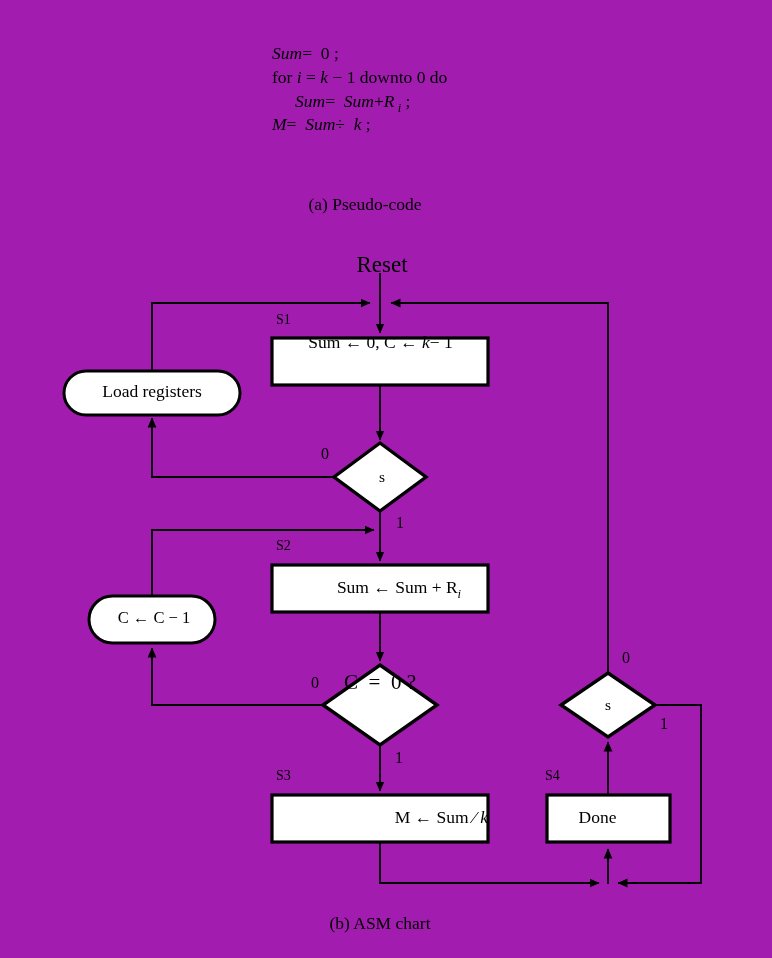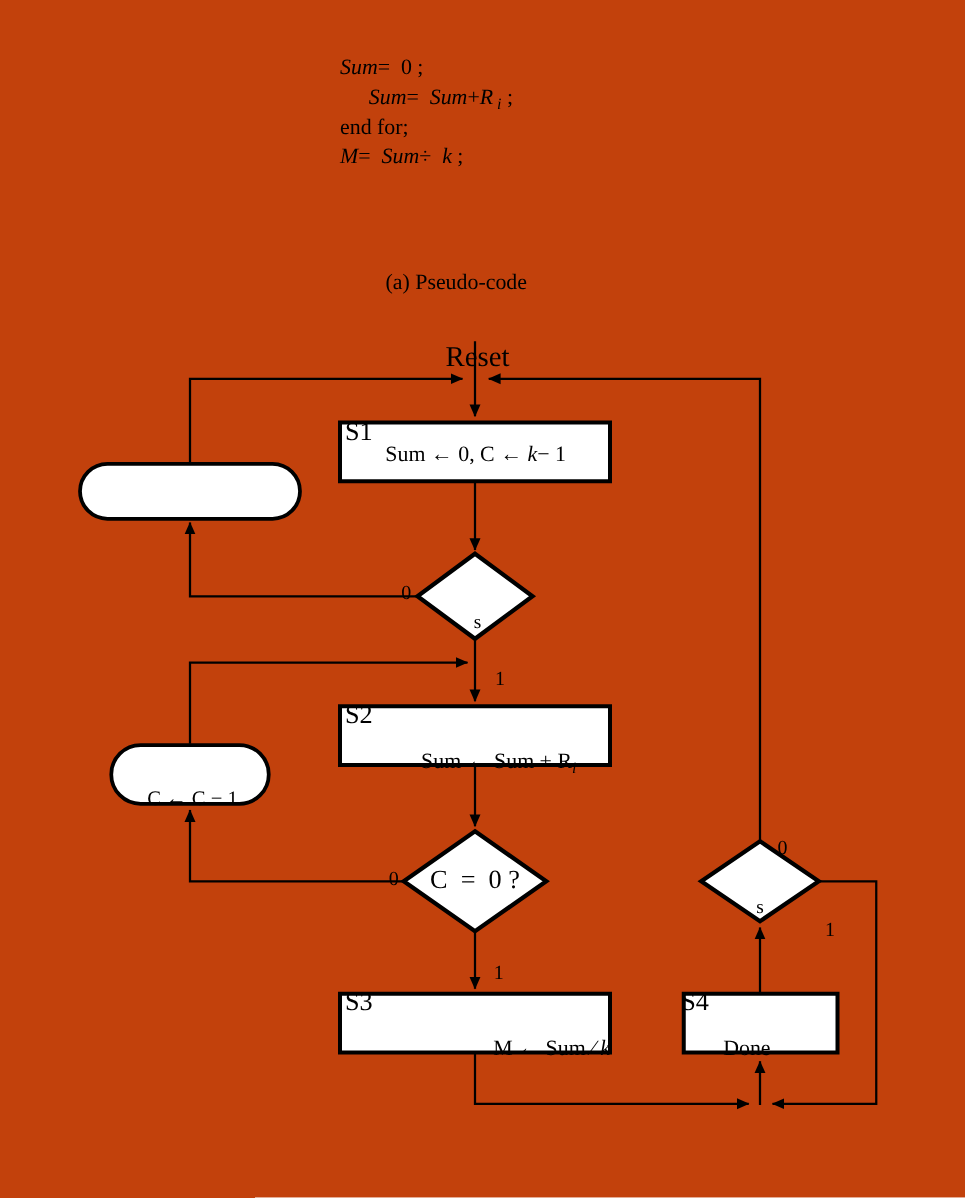--- a/index.html
+++ b/index.html
@@ -1,35 +1,35 @@
 <!DOCTYPE html>
 <html><head>
 <meta charset="utf-8">
 <style>
   html,body{margin:0;padding:0;background:#ffffff;}
   .page{
     position:relative;
     width:772px;height:958px;
-    background:#c2410c;
+    background:#a21caf;
     font-family:"Liberation Serif","DejaVu Serif",serif;
     color:#000;
     overflow:hidden;
   }
   svg.canvas{position:absolute;left:0;top:0;}
-  .txt{position:absolute;white-space:pre;margin-top:21px;}
+  .txt{position:absolute;white-space:pre;}
   .ctr{text-align:center;}
   .it{font-style:italic;}
   sub{font-size:0.72em;line-height:0;}
   .pseudo{
     position:absolute;left:272px;top:42px;
     font-size:17.5px;line-height:23.8px;
   }
   .pl{white-space:pre;}
   .ind{padding-left:23px;}
-  .statelabel{font-size:21px;}
+  .statelabel{font-size:14px;}
   .boxtext{font-size:17.5px;}
   .branch{font-size:16px;}
   .dstext{font-size:15.5px;}
   .caption{font-size:17.5px;}
 </style>
 </head>
 <body>
 
 <div class="page">
 
@@ -65,31 +65,32 @@
       <rect x="64" y="371" width="176" height="44" rx="22" ry="22" stroke-width="3"></rect>
       <rect x="89" y="596" width="126" height="47" rx="23.5" ry="23.5" stroke-width="3"></rect>
       <polygon points="380,443 426,477 380,511 334,477" stroke-width="3.4"></polygon>
       <polygon points="380,665 437,705 380,745 323,705" stroke-width="3.4"></polygon>
       <polygon points="608,673 655,705 608,737 561,705" stroke-width="3.4"></polygon>
     </g>
   </svg>
 
   <div class="pseudo">
     <div class="pl"><span class="it">Sum</span><span>=  0 ;</span></div>
+    <div class="pl"><span>for </span><span class="it">i</span><span> = </span><span class="it">k</span><span> − 1 downto 0 do</span></div>
     <div class="pl ind"><span class="it">Sum</span><span>=  </span><span class="it">Sum</span><span>+</span><span class="it">R</span><sub class="it"> i</sub><span> ;</span></div>
-    <div class="pl"><span>end for;</span></div>
     <div class="pl"><span class="it">M</span><span>=  </span><span class="it">Sum</span><span>÷  </span><span class="it">k</span><span> ;</span></div>
   </div>
   <div class="txt ctr caption" style="left:265px;top:194px;width:200px;">(a) Pseudo-code</div>
 
   <div class="txt ctr" style="left:330px;top:252px;width:104px;font-size:23px;">Reset</div>
 
   <div class="txt statelabel" style="left:276px;top:312px;">S1</div>
   <div class="txt ctr boxtext" style="left:273px;top:332px;width:215px;"><span>Sum ← 0, C ← </span><span class="it">k</span><span>− 1</span></div>
 
+  <div class="txt ctr boxtext" style="left:64px;top:381px;width:176px;">Load registers</div>
 
   <div class="txt ctr branch" style="left:315px;top:445px;width:20px;">0</div>
   <div class="txt ctr dstext" style="left:362px;top:468px;width:40px;">s</div>
   <div class="txt ctr branch" style="left:390px;top:514px;width:20px;">1</div>
 
   <div class="txt statelabel" style="left:276px;top:538px;">S2</div>
   <div class="txt ctr boxtext" style="left:273px;top:577px;width:252px;"><span>Sum ← Sum + R</span><sub class="it">i</sub></div>
 
   <div class="txt ctr boxtext" style="left:89px;top:608px;width:130px;font-size:16.5px;">C ← C − 1</div>
 
@@ -100,13 +101,14 @@
   <div class="txt ctr branch" style="left:616px;top:649px;width:20px;">0</div>
   <div class="txt ctr dstext" style="left:588px;top:696px;width:40px;">s</div>
   <div class="txt ctr branch" style="left:654px;top:715px;width:20px;">1</div>
 
   <div class="txt statelabel" style="left:276px;top:768px;">S3</div>
   <div class="txt ctr boxtext" style="left:273px;top:807px;width:215px;text-align:right;"><span>M ← Sum ⁄ </span><span class="it">k</span></div>
 
   <div class="txt statelabel" style="left:545px;top:768px;">S4</div>
   <div class="txt ctr boxtext" style="left:547px;top:807px;width:101px;">Done</div>
 
+  <div class="txt ctr caption" style="left:280px;top:913px;width:200px;">(b) ASM chart</div>
 </div>
 
 </body></html>

